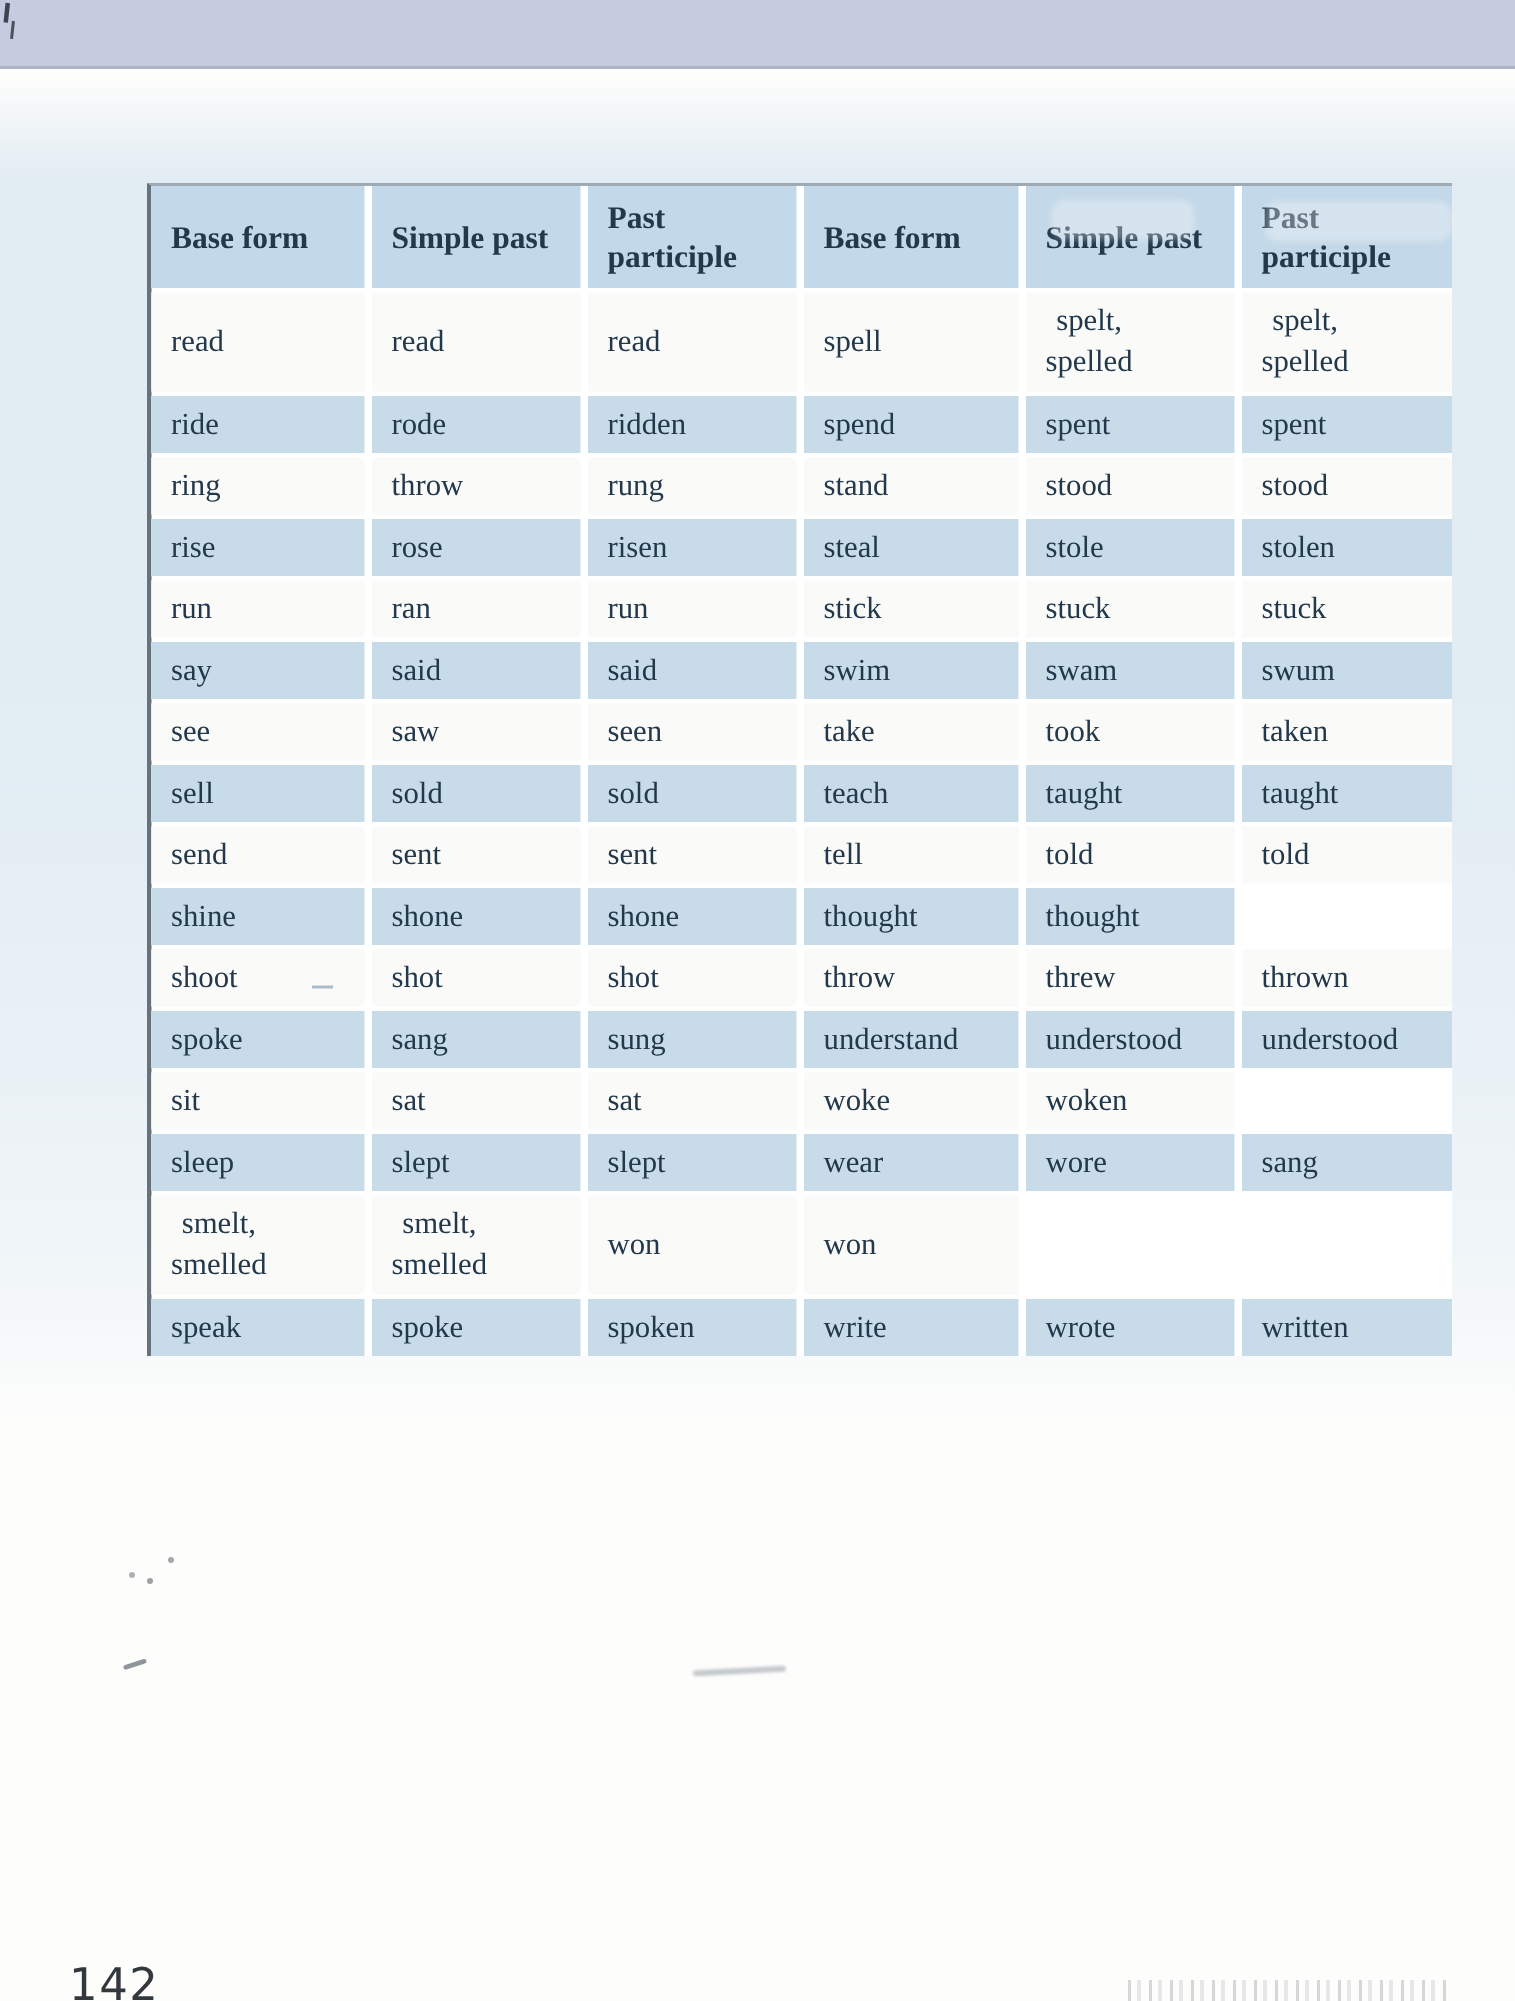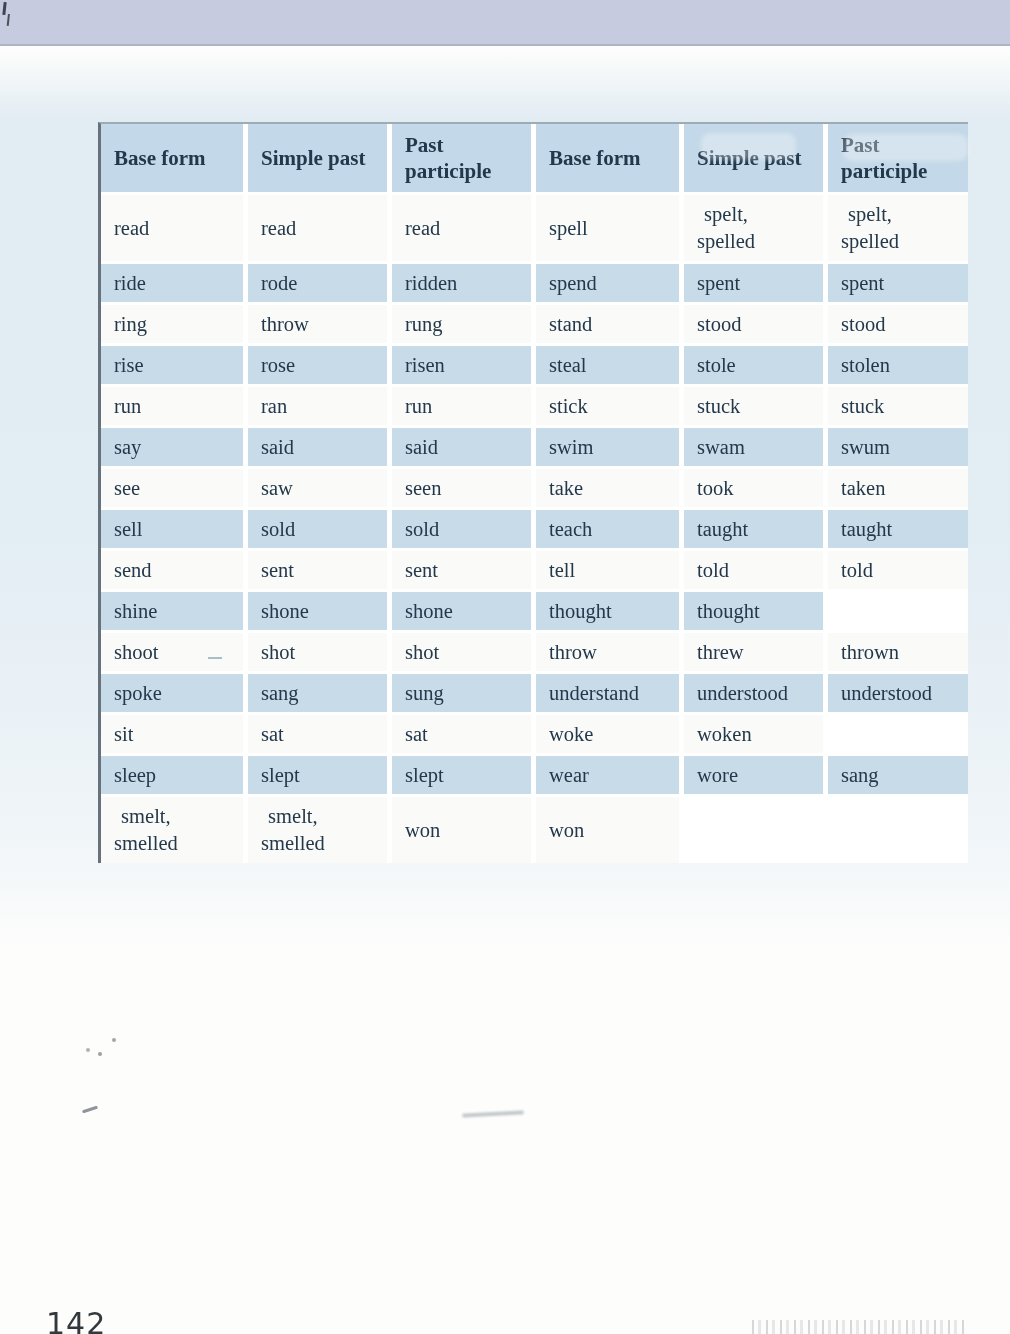--- a/index.html
+++ b/index.html
@@ -241,20 +241,28 @@
     <div class="cell">sang</div>
   </div>
     <div class="t-row plain tall">
     <div class="cell">smelt,
 smelled</div>
     <div class="cell">smelt,
 smelled</div>
     <div class="cell">won</div>
     <div class="cell">won</div>
   </div>
+    <div class="t-row stripe">
+    <div class="cell">speak</div>
+    <div class="cell">spoke</div>
+    <div class="cell">spoken</div>
+    <div class="cell">write</div>
+    <div class="cell">wrote</div>
+    <div class="cell">written</div>
+  </div>
   </div>
 
 <div class="sing-dash"></div>
 <div class="dots-mark"></div>
 <div class="tick-mark"></div>
 <div class="smudge-line"></div>
 <div class="page-number">142</div>
 <div class="footer-smudge"></div>
 
 </body></html>

